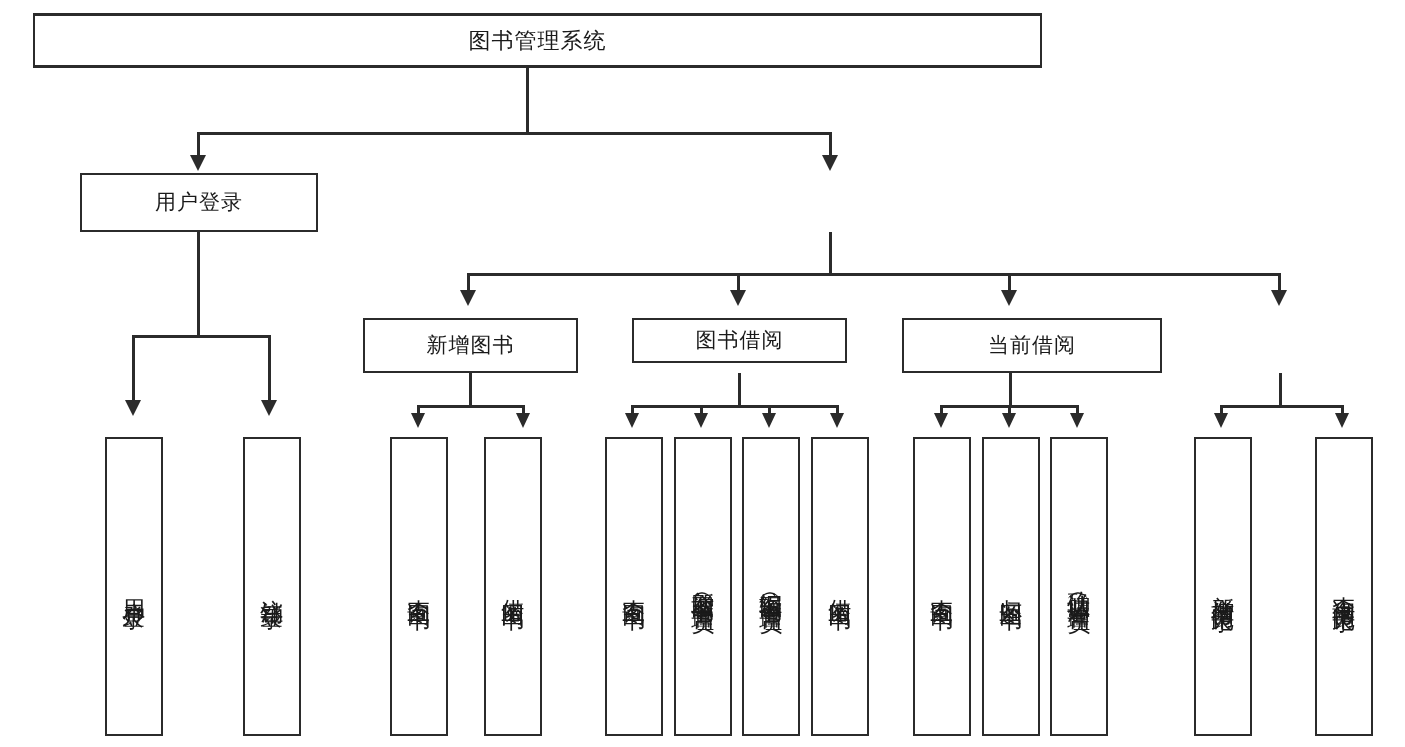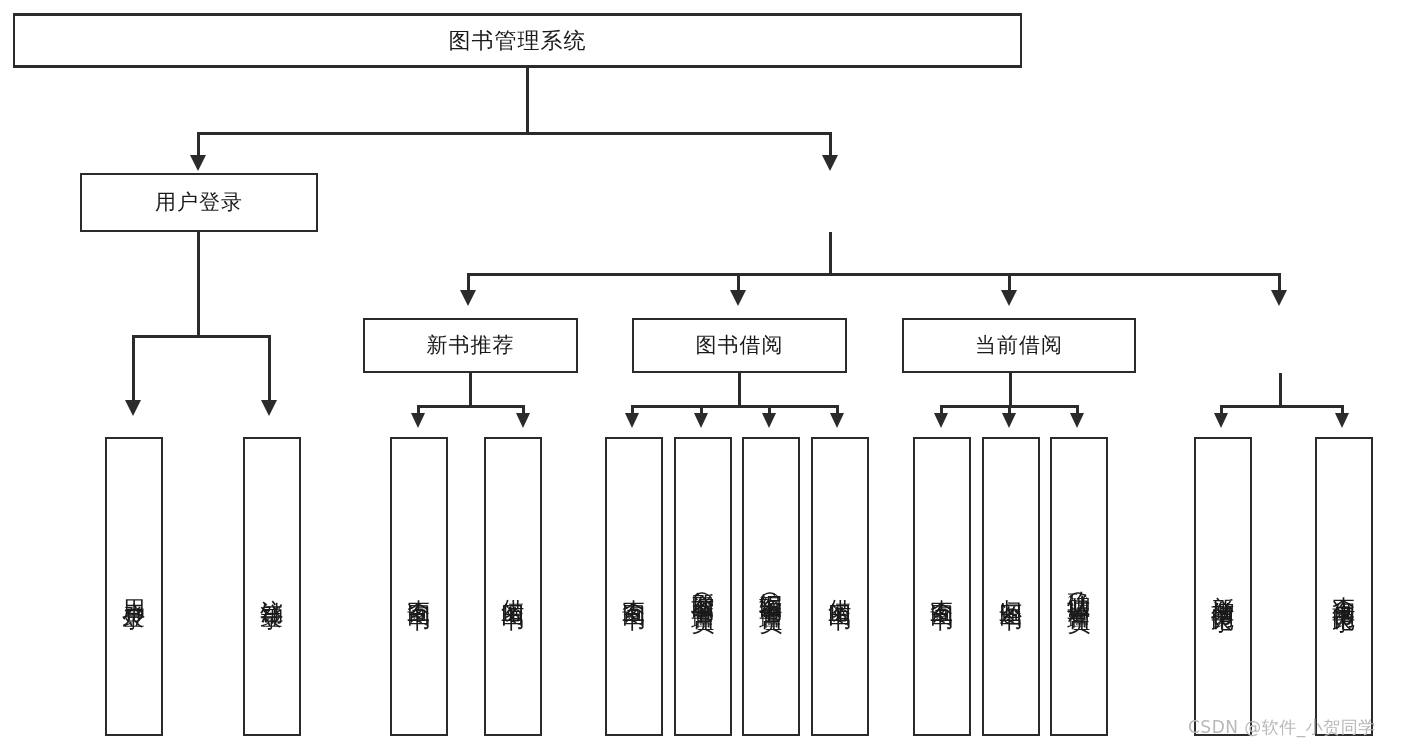--- a/index.html
+++ b/index.html
@@ -24,20 +24,21 @@
     display:flex;
     align-items:center;
     justify-content:center;
     text-align:center;
     color:#1a1a1a;
     letter-spacing:1px;
   }
   .node.root{
     border-width:2px;
     box-shadow:0 1px 0 0 #2b2b2b inset, 0 -1px 0 0 #2b2b2b inset;
+    margin-left:20px;
   }
   .node .lbl{
     display:block;
     line-height:1.15;
     white-space:nowrap;
   }
   
   .h-node .lbl{
     font-size:21px;
   }
@@ -124,26 +125,26 @@
   <div class="edge vline" style="left:737px;top:273px;width:3px;height:20px;"></div>
   <div class="arrow" style="left:730px;top:290px;"></div>
 
   <div class="edge vline" style="left:1008px;top:273px;width:3px;height:20px;"></div>
   <div class="arrow" style="left:1001px;top:290px;"></div>
 
   <div class="edge vline" style="left:1278px;top:273px;width:3px;height:20px;"></div>
   <div class="arrow" style="left:1271px;top:290px;"></div>
 
   <div class="node h-node" style="left:363px;top:318px;width:215px;height:55px;">
-    <span class="lbl">新书推荐</span>
-  </div>
-  <div class="node h-node" style="left:632px;top:318px;width:215px;height:55px;">
+    <span class="lbl">新增图书</span>
+  </div>
+  <div class="node h-node" style="left:632px;top:318px;width:215px;height:45px;">
     <span class="lbl">图书借阅</span>
   </div>
-  <div class="node h-node" style="left:902px;top:318px;width:234px;height:55px;">
+  <div class="node h-node" style="left:902px;top:318px;width:260px;height:55px;">
     <span class="lbl">当前借阅</span>
   </div>
 
   <div class="edge vline" style="left:469px;top:373px;width:3px;height:35px;"></div>
   <div class="edge hline" style="left:417px;top:405px;width:108px;height:3px;"></div>
   <div class="edge vline" style="left:417px;top:405px;width:3px;height:14px;"></div>
   <div class="arrow small" style="left:411px;top:413px;"></div>
   <div class="edge vline" style="left:522px;top:405px;width:3px;height:14px;"></div>
   <div class="arrow small" style="left:516px;top:413px;"></div>
 
@@ -211,15 +212,14 @@
     <span class="lbl">确认归还（管理员）</span>
   </div>
 
   <div class="node v-node" style="left:1194px;top:437px;width:58px;height:299px;">
     <span class="lbl">新增借阅记录</span>
   </div>
   <div class="node v-node" style="left:1315px;top:437px;width:58px;height:299px;">
     <span class="lbl">查询借阅记录</span>
   </div>
 
-  <div id="watermark" style="left:1188px;top:716px;">CSDN @软件_小贺同学</div>
 
 </div>
 
 </body></html>

